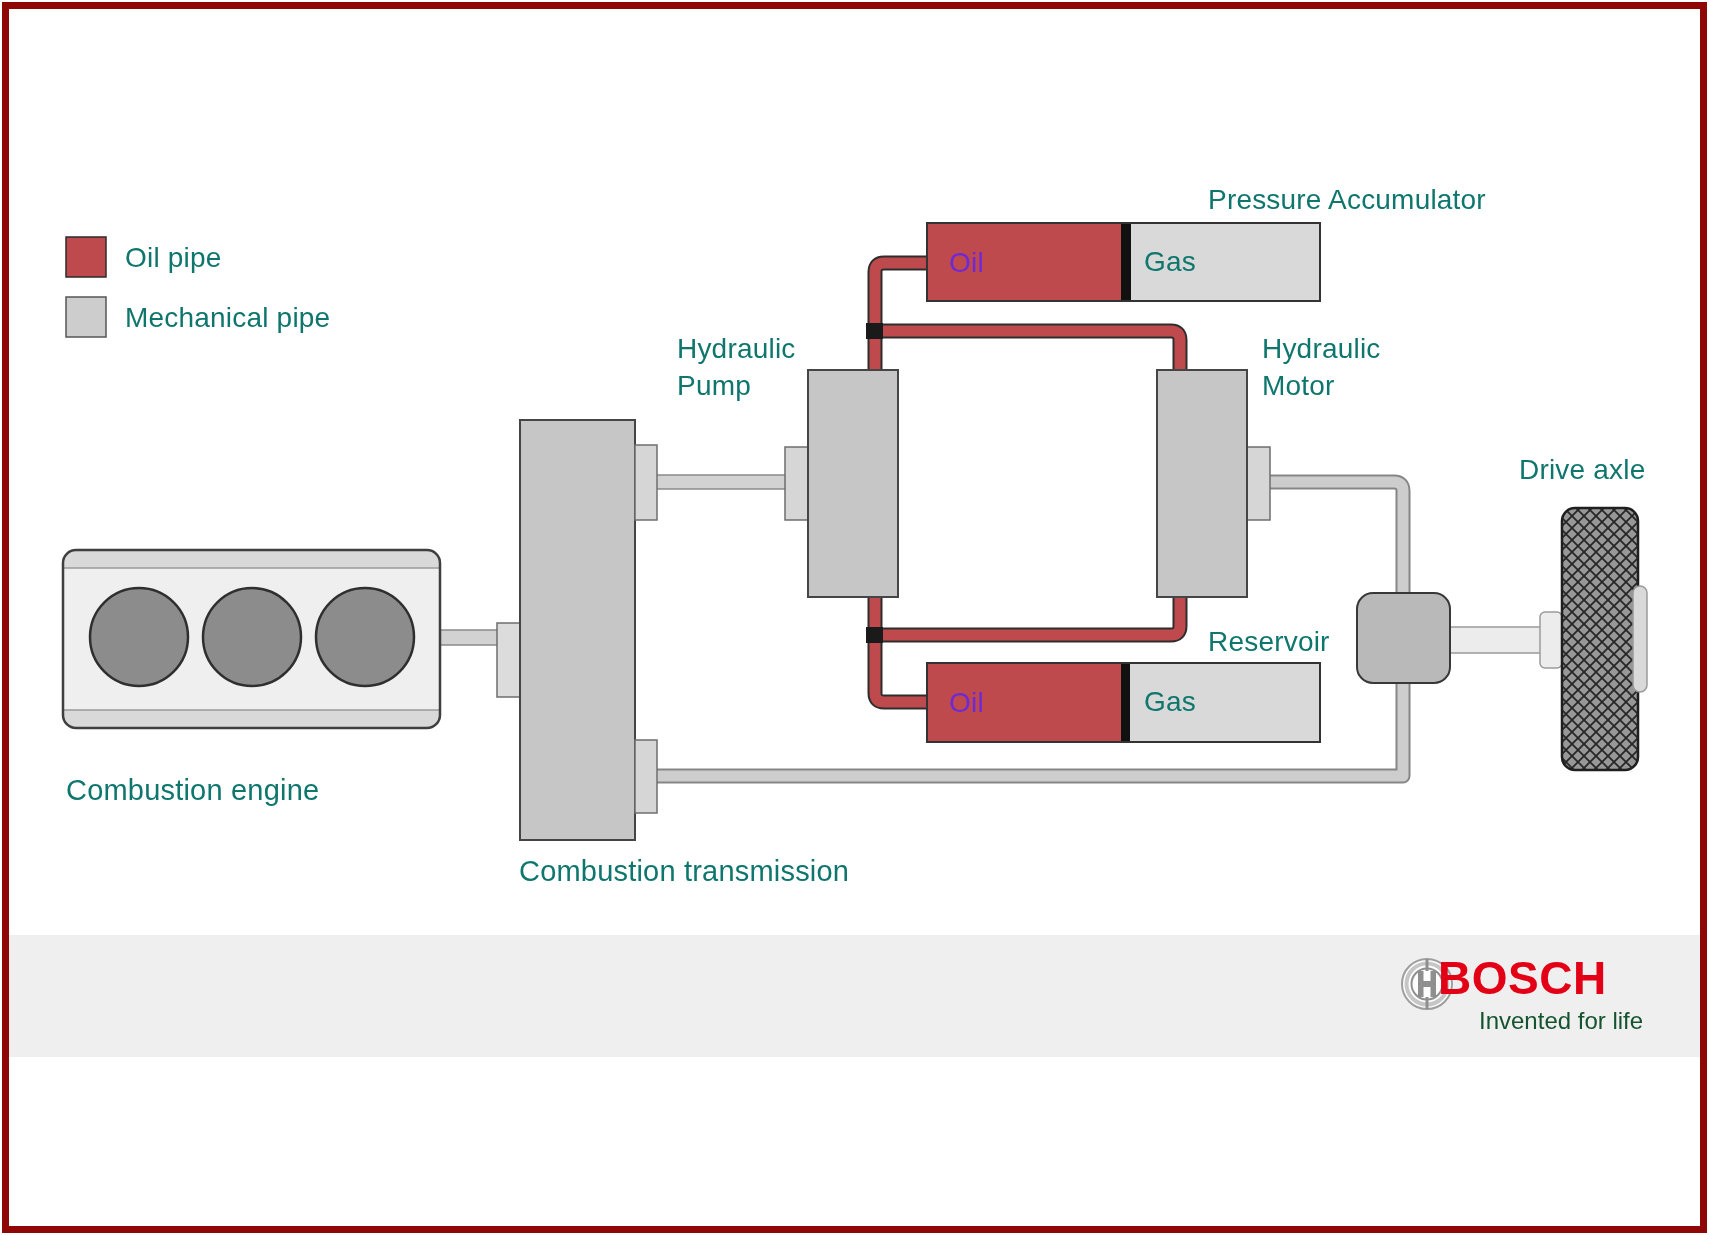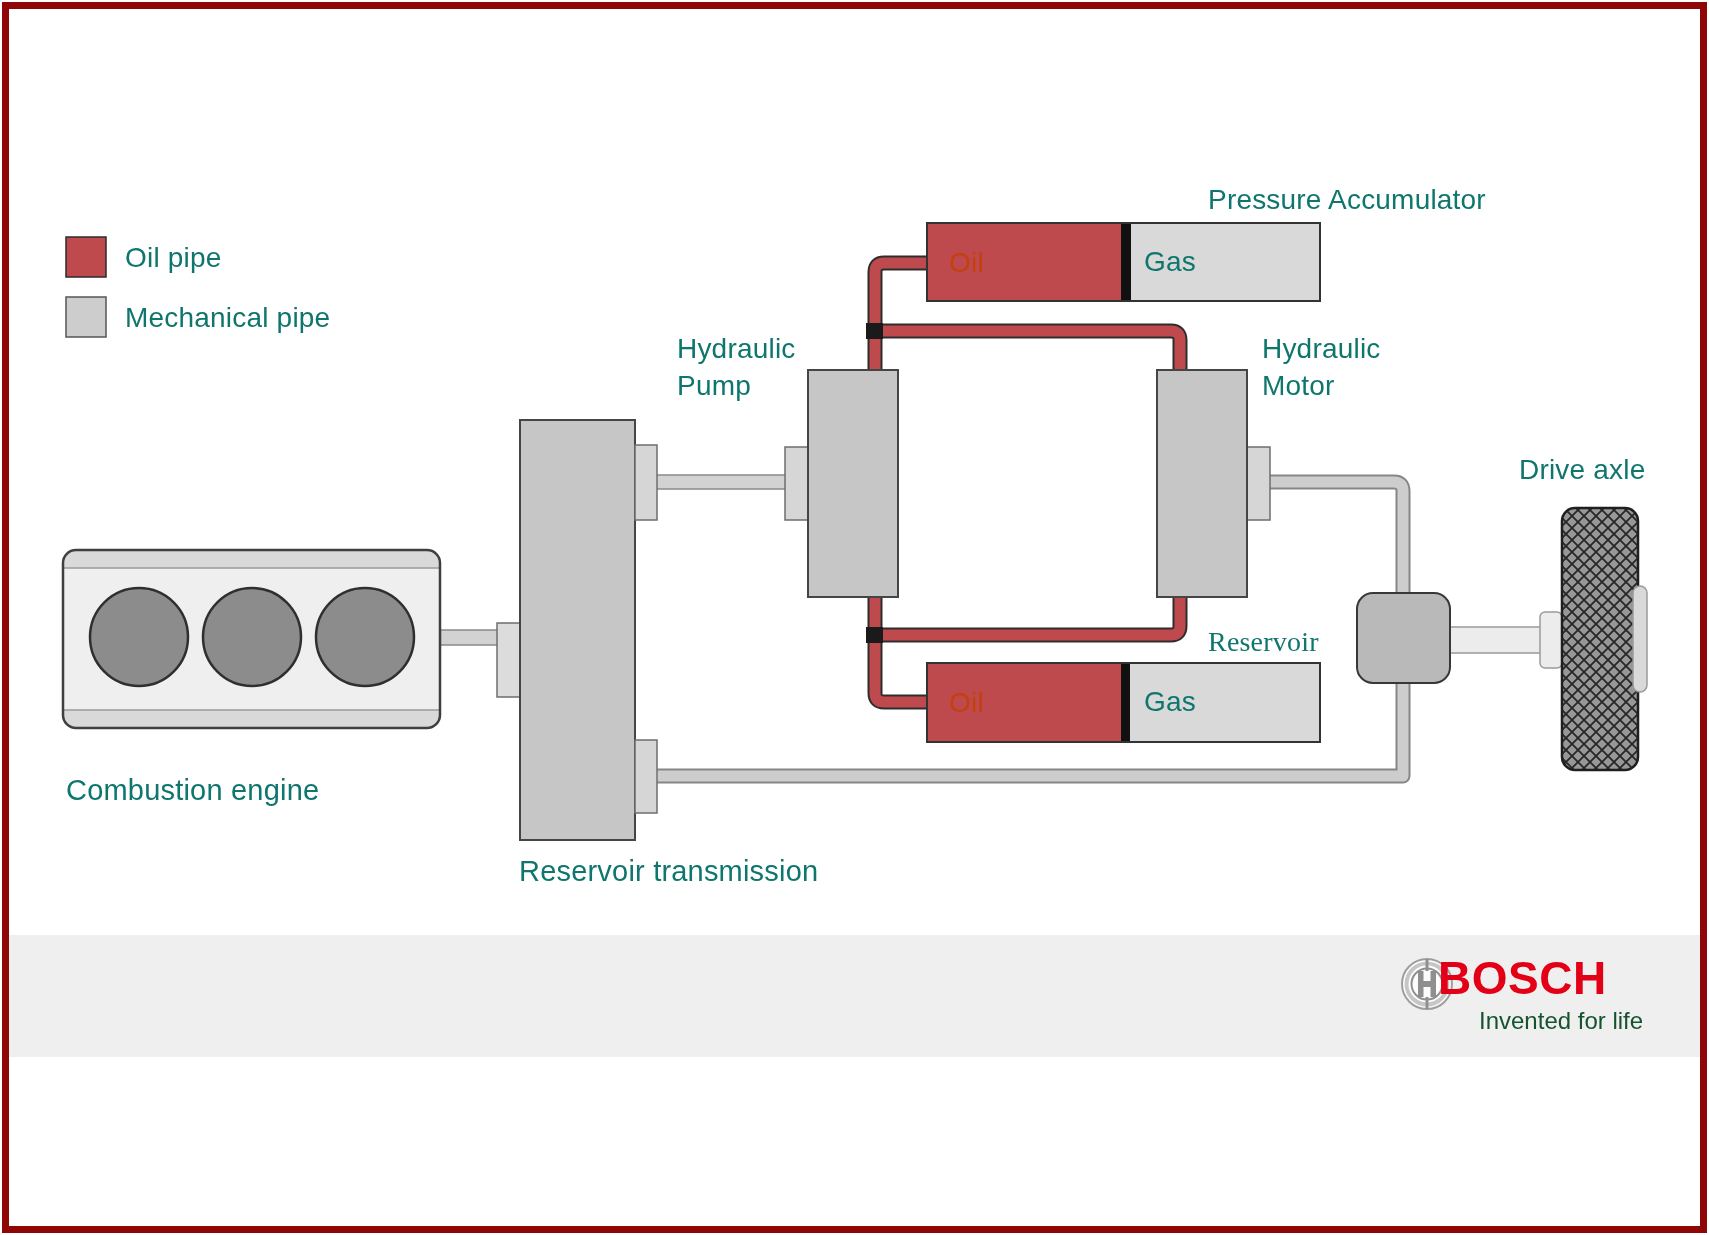--- a/index.html
+++ b/index.html
@@ -11,21 +11,21 @@
   .frame{
     position:absolute;inset:2px;border:7px solid var(--border-red,#8e0606);
     pointer-events:none;z-index:60;
   }
   svg.diagram{position:absolute;left:0;top:0;z-index:1;}
   .lbl{
     position:absolute;z-index:10;color:#0f766e;font-size:28px;line-height:30px;
     white-space:pre-line;letter-spacing:0.2px;
   }
   .lbl.two-line{line-height:37px;}
-  .lbl.white{color:#c2410c;text-align:center;}
+  .lbl.white{color:#6d28d9;text-align:center;}
   .lbl.big{font-size:29px;}
   .bosch-word{
     position:absolute;z-index:10;font-size:46px;font-weight:bold;
     color:var(--bosch-red,#e30016);letter-spacing:0.5px;line-height:40px;
   }
   .bosch-tagline{
     position:absolute;z-index:10;font-size:24px;color:#14532d;line-height:26px;
   }
 </style>
 </head>
@@ -136,21 +136,21 @@
 <div class="lbl white" style="left:949px;top:248px;">Oil</div>
 <div class="lbl" style="left:1144px;top:247px;">Gas</div>
 
 <div class="lbl two-line" style="left:677px;top:330px;">Hydraulic
 Pump</div>
 <div class="lbl two-line" style="left:1262px;top:330px;">Hydraulic
 Motor</div>
 
 <div class="lbl" style="left:1519px;top:455px;">Drive axle</div>
 
-<div class="lbl" style="left:1208px;top:627px;font-family:Liberation Serif, serif;">Reservoir</div>
+<div class="lbl" style="left:1208px;top:627px;">Reservoir</div>
 <div class="lbl white" style="left:949px;top:688px;">Oil</div>
 <div class="lbl" style="left:1144px;top:687px;">Gas</div>
 
 <div class="lbl big" style="left:66px;top:743px;margin-top:32px;">Combustion engine</div>
-<div class="lbl big" style="left:519px;top:856px;">Reservoir transmission</div>
+<div class="lbl big" style="left:519px;top:856px;">Combustion transmission</div>
 
 <div class="bosch-word" style="left:1438px;top:958px;">BOSCH</div>
 <div class="bosch-tagline" style="left:1479px;top:1008px;">Invented for life</div>
 
 </body></html>

